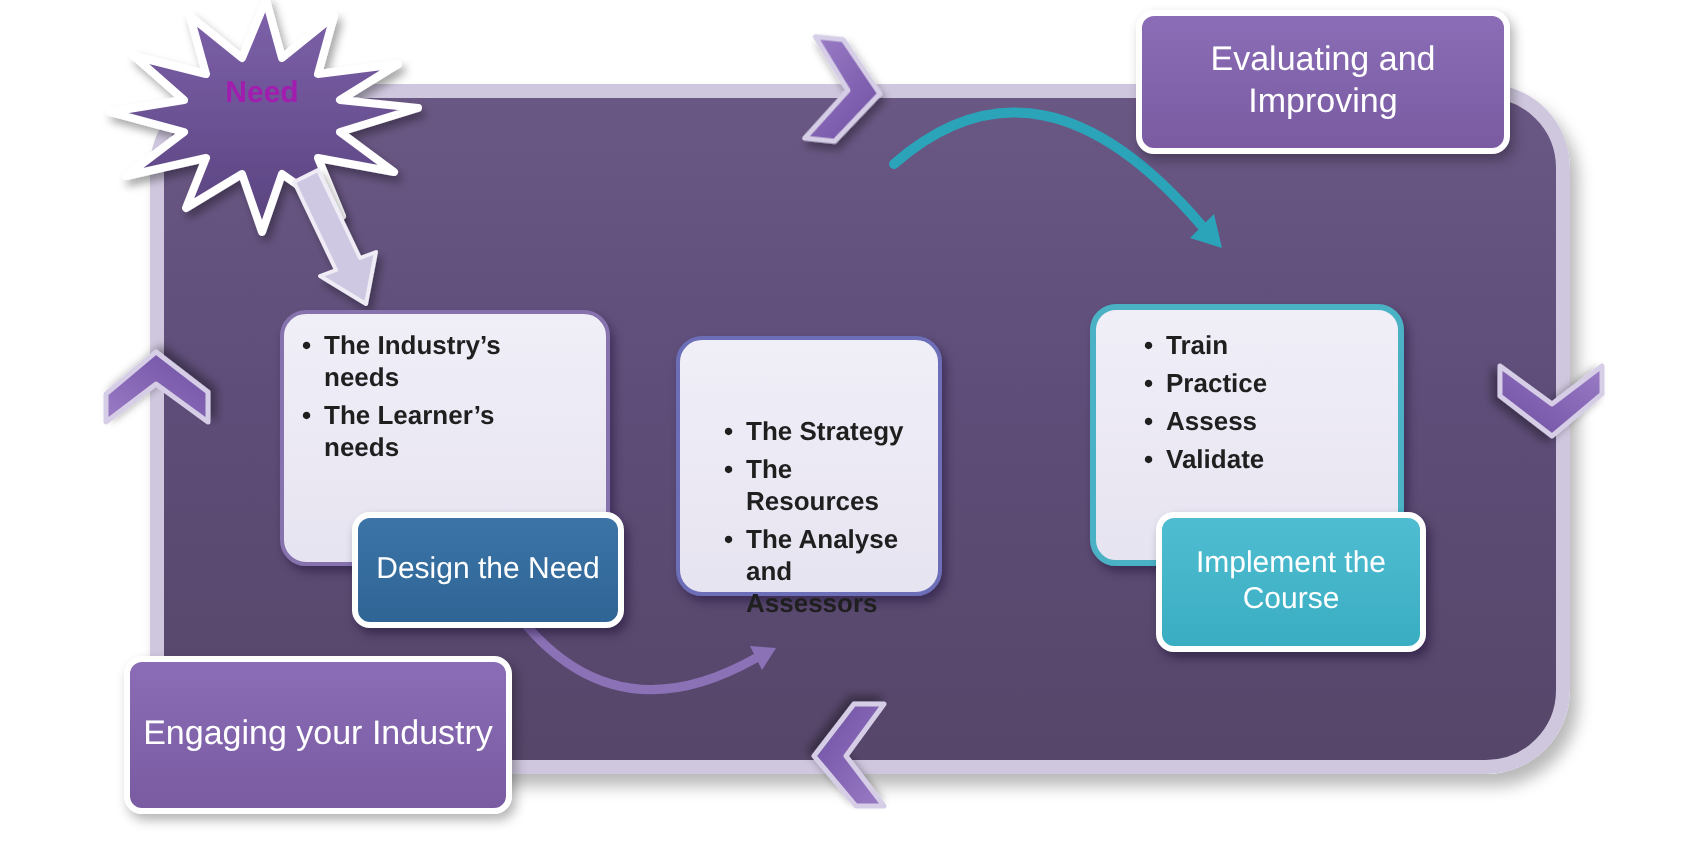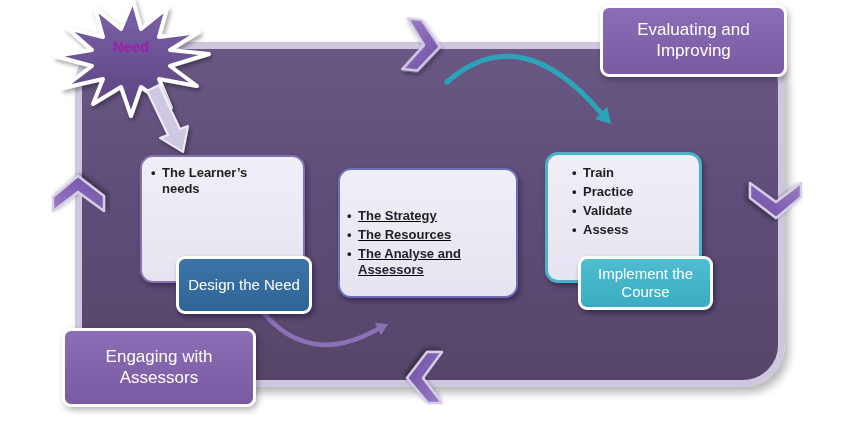--- a/index.html
+++ b/index.html
@@ -22,46 +22,46 @@
     background:linear-gradient(180deg,#f0eef7,#e7e4f1);
     border-radius:13px;box-shadow:2px 3px 5px rgba(25,12,50,.45);
   }
   .panel ul{list-style:none;margin:0;padding:0;}
   .panel li{
     position:relative;padding-left:11px;margin-bottom:3px;
     font-size:13px;line-height:16px;font-weight:600;color:#1f1f1f;
   }
   .panel li::before{content:"•";position:absolute;left:0;top:0;}
   .panel-1{left:140px;top:155px;width:165px;height:128px;border:2px solid #8673ae;padding:8px 24px 6px 9px;}
-  .panel-2{left:338px;top:168px;width:180px;height:130px;border:2px solid #6c6fb8;padding:38px 10px 6px 7px;text-decoration:underline;}
+  .panel-2{left:338px;top:168px;width:133px;height:130px;border:2px solid #6c6fb8;padding:38px 10px 6px 22px;}
   .panel-3{left:545px;top:152px;width:157px;height:131px;border:3px solid #4bb1c5;padding:10px 10px 6px 24px;}
   
   .plate{
     position:absolute;box-sizing:border-box;z-index:4;
     display:flex;align-items:center;justify-content:center;text-align:center;
     color:#ffffff;border:3px solid #ffffff;border-radius:9px;
     font-size:15px;line-height:1.18;
     box-shadow:2px 3px 5px rgba(25,12,50,.5);
   }
   .plate-analyse{left:176px;top:256px;width:136px;height:58px;
     background:linear-gradient(180deg,#3c74a8,#2f6595);}
   .plate-design{left:366px;top:84px;width:160px;height:104px;border-radius:12px;
     background:linear-gradient(180deg,#6075c6,#5163b8);}
-  .plate-implement{left:578px;top:256px;width:135px;height:54px;
+  .plate-implement{left:578px;top:256px;width:135px;height:70px;
     background:linear-gradient(180deg,#4fbdd1,#3aadc2);}
   
   .outer-plate{
     position:absolute;box-sizing:border-box;z-index:4;
     display:flex;align-items:center;justify-content:center;text-align:center;
     color:#ffffff;border:3px solid #ffffff;border-radius:9px;
     font-size:17px;line-height:1.22;
     background:linear-gradient(180deg,#8a6db6,#7a5ba2);
     box-shadow:2px 3px 6px rgba(0,0,0,.3);
   }
-  .outer-evaluating{left:600px;top:5px;width:187px;height:72px;}
+  .outer-evaluating{left:568px;top:5px;width:187px;height:72px;}
   .outer-engaging{left:62px;top:328px;width:194px;height:79px;}
   
   .need-label{
     position:absolute;left:95px;top:38px;width:72px;z-index:3;
     text-align:center;color:#a21caf;font-weight:bold;font-size:15px;
   }
 </style>
 </head>
 <body>
 
@@ -113,40 +113,41 @@
     </g>
     <g filter="url(#ds)" transform="translate(58,166) rotate(-90 20 28)">
       <polygon points="3,3 17,3 38,28 18,54 3,54 22,28" fill="url(#chevGrad)" stroke="#d6cde6" stroke-width="2.5" stroke-linejoin="round"></polygon>
     </g>
   </svg>
 
   <div class="need-label">Need</div>
 
   <div class="panel panel-1">
     <ul>
+      <li>The Industry’s needs</li>
       <li>The Learner’s needs</li>
     </ul>
   </div>
 
   <div class="panel panel-2">
     <ul>
       <li>The Strategy</li>
       <li>The Resources</li>
       <li>The Analyse and Assessors</li>
     </ul>
   </div>
 
   <div class="panel panel-3">
     <ul>
       <li>Train</li>
       <li>Practice</li>
+      <li>Assess</li>
       <li>Validate</li>
-      <li>Assess</li>
     </ul>
   </div>
 
   <div class="plate plate-analyse">Design the Need</div>
   <div class="plate plate-implement">Implement the Course</div>
 
   <div class="outer-plate outer-evaluating">Evaluating and Improving</div>
-  <div class="outer-plate outer-engaging">Engaging with Assessors</div>
+  <div class="outer-plate outer-engaging">Engaging your Industry</div>
 
 </div>
 
 </body></html>

